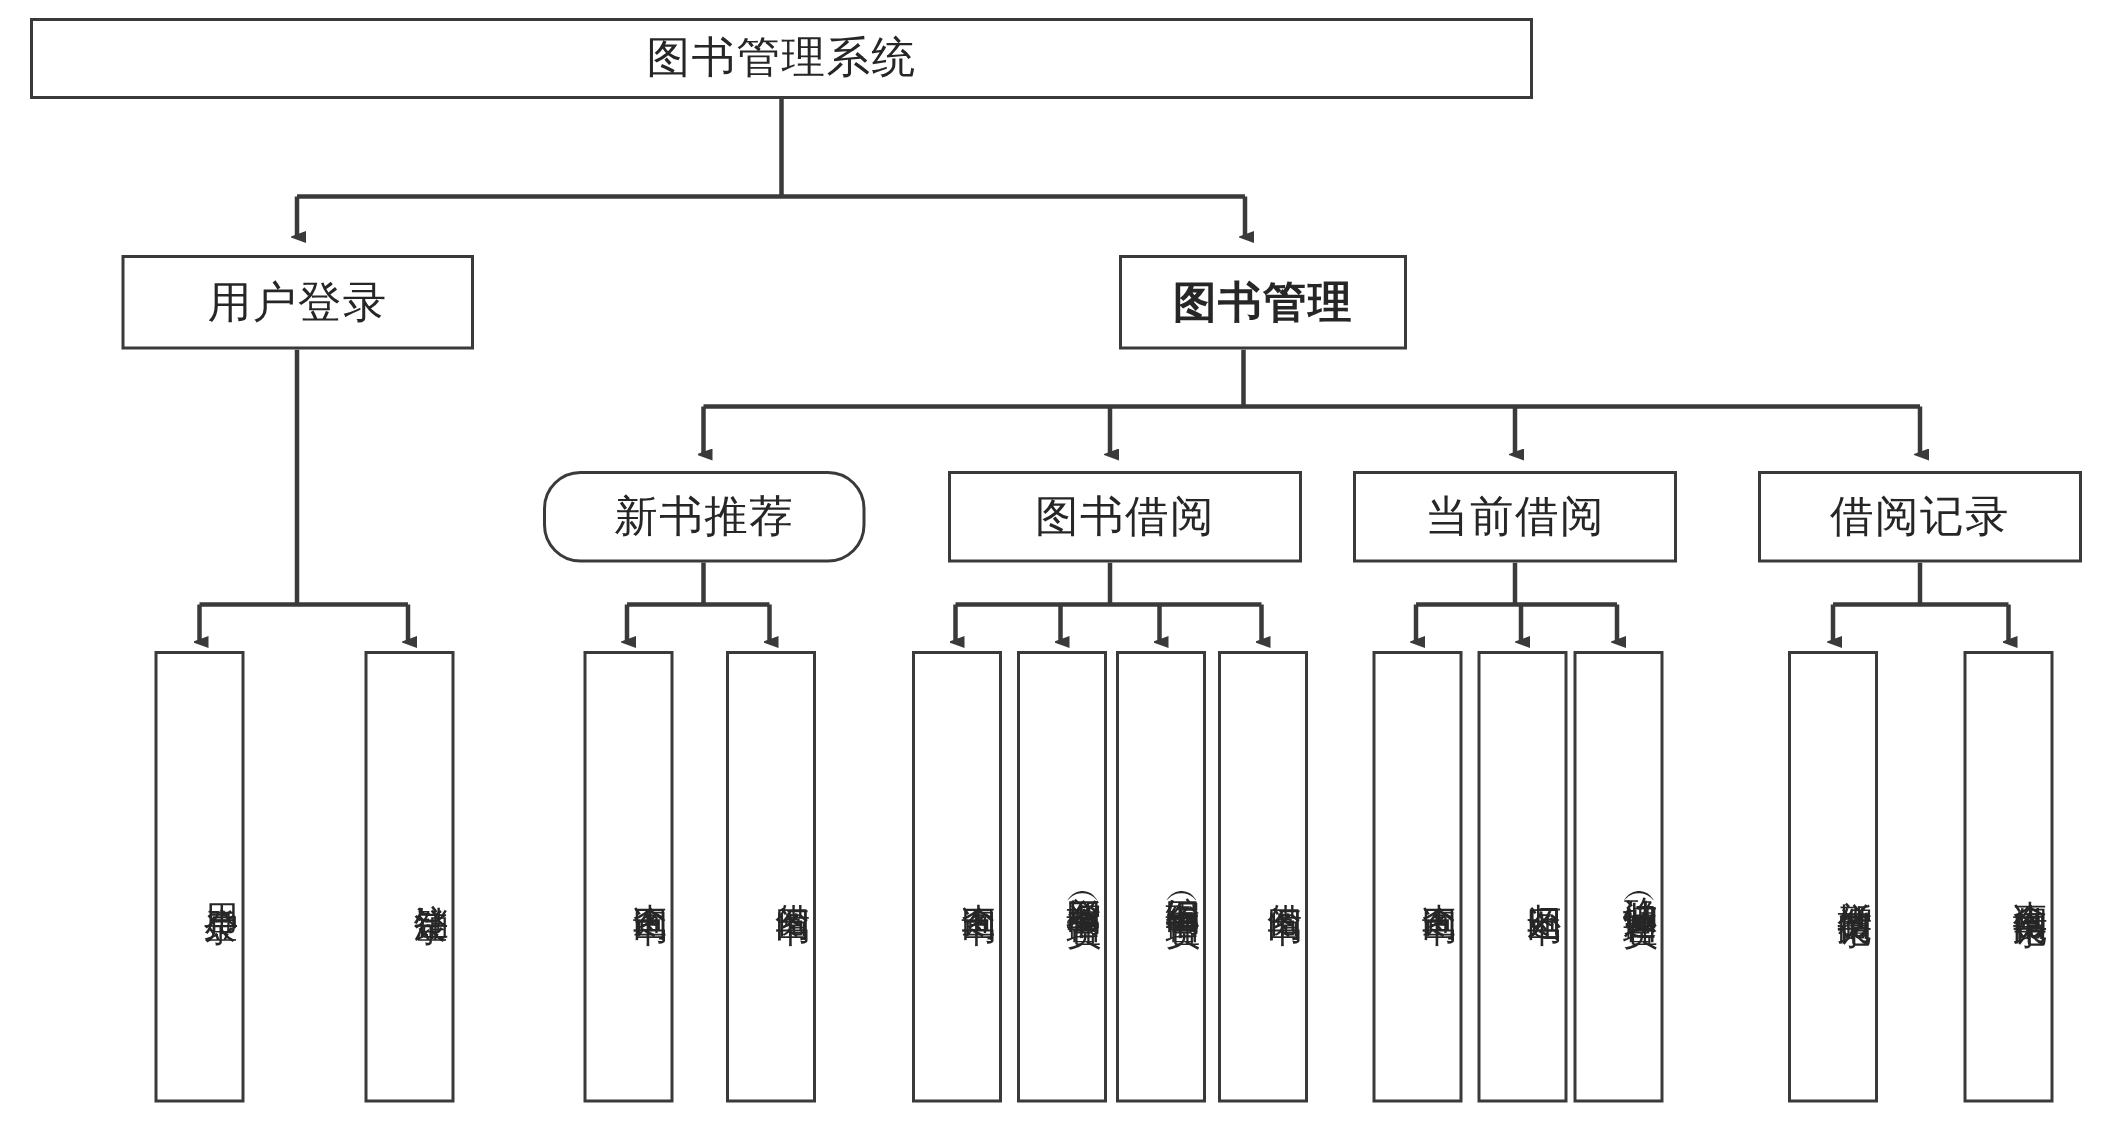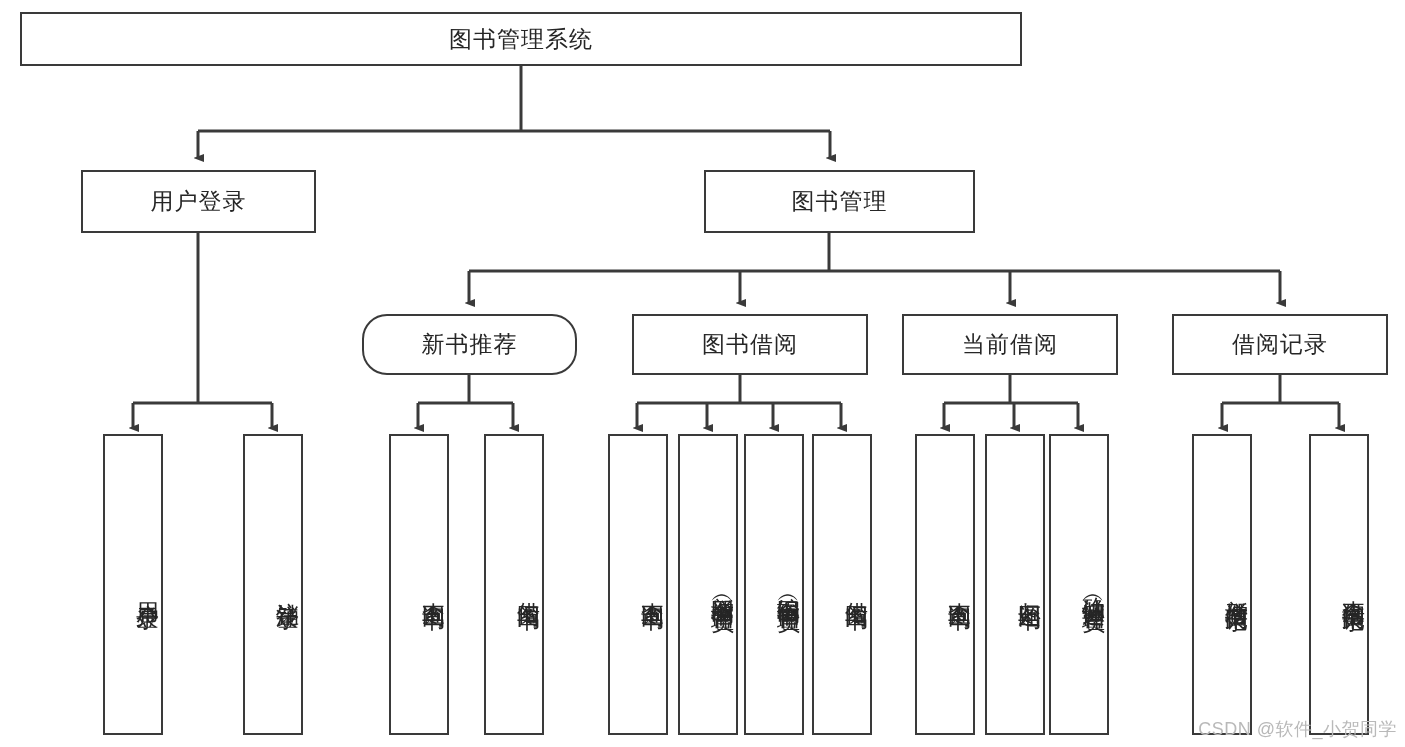--- a/index.html
+++ b/index.html
@@ -29,21 +29,21 @@
     box-sizing: border-box;
     border: 2px solid #3a3a3a;
     background: #ffffff;
     color: #262626;
     display: flex;
     align-items: center;
     justify-content: center;
     text-align: center;
   }
   .node.horiz {
-    font-size: 23px;
+    font-size: 29px;
     letter-spacing: 1px;
   }
   .node.vert {
     writing-mode: vertical-rl;
     text-orientation: upright;
     font-size: 23px;
     line-height: 1.18;
     letter-spacing: 2px;
     padding-top: 6px;
     align-items: flex-start;
@@ -119,21 +119,21 @@
     </g>
   </svg>
 
   <div class="node horiz" style="left:20px; top:12px; width:1002px; height:54px;">
     <span>图书管理系统</span>
   </div>
 
   <div class="node horiz" style="left:81px; top:170px; width:235px; height:63px;">
     <span>用户登录</span>
   </div>
-  <div class="node horiz" style="left:704px; top:170px; width:271px; height:63px;">
+  <div class="node horiz" style="left:746px; top:170px; width:192px; height:63px;font-weight:bold;">
     <span>图书管理</span>
   </div>
 
   <div class="node horiz" style="left:362px; top:314px; width:215px; height:61px;border-radius:25px;">
     <span>新书推荐</span>
   </div>
   <div class="node horiz" style="left:632px; top:314px; width:236px; height:61px;">
     <span>图书借阅</span>
   </div>
   <div class="node horiz" style="left:902px; top:314px; width:216px; height:61px;">
@@ -180,15 +180,14 @@
     <span class="vtext">确认归还（管理员）</span>
   </div>
 
   <div class="node vert" style="left:1192px; top:434px; width:60px; height:301px;">
     <span class="vtext">新增借阅记录</span>
   </div>
   <div class="node vert" style="left:1309px; top:434px; width:60px; height:301px;">
     <span class="vtext">查询借阅记录</span>
   </div>
 
-  <div class="watermark">CSDN @软件_小贺同学</div>
 
 </div>
 
 </body></html>

